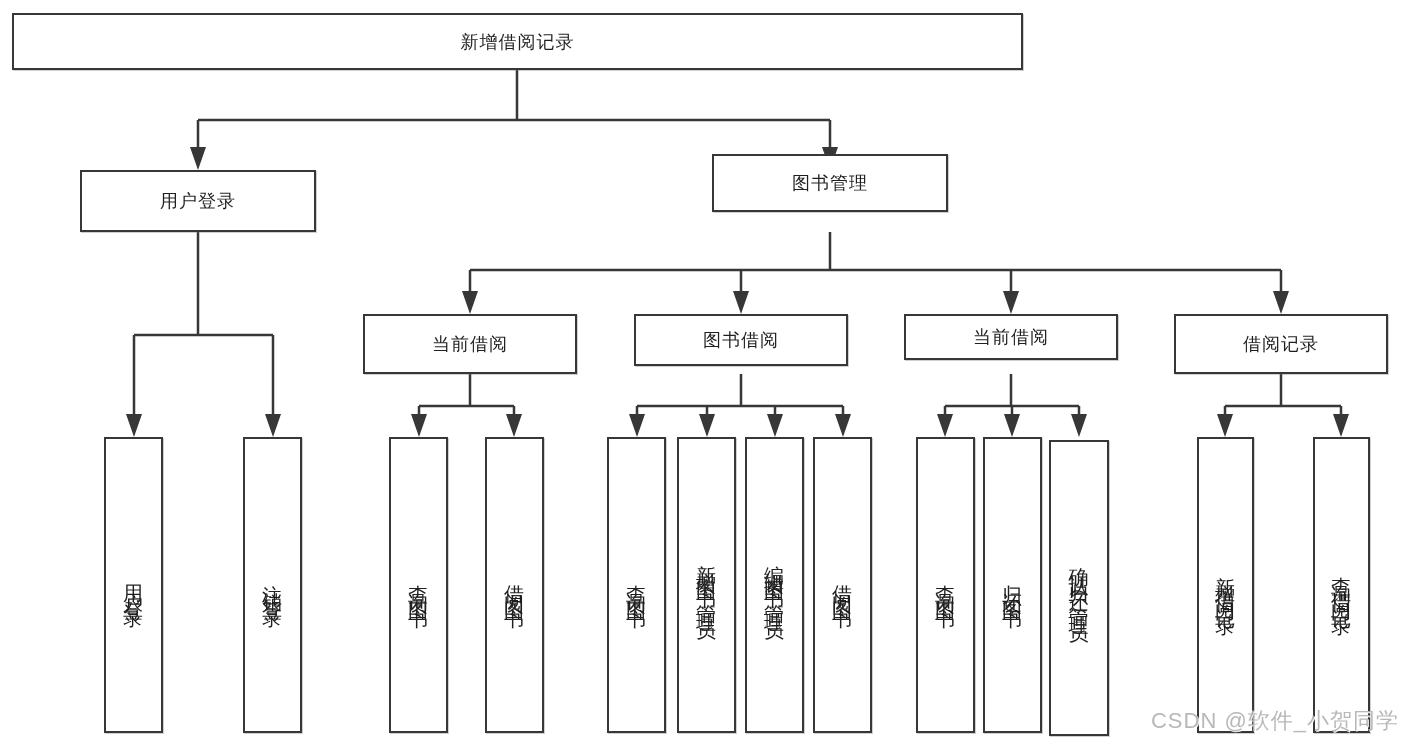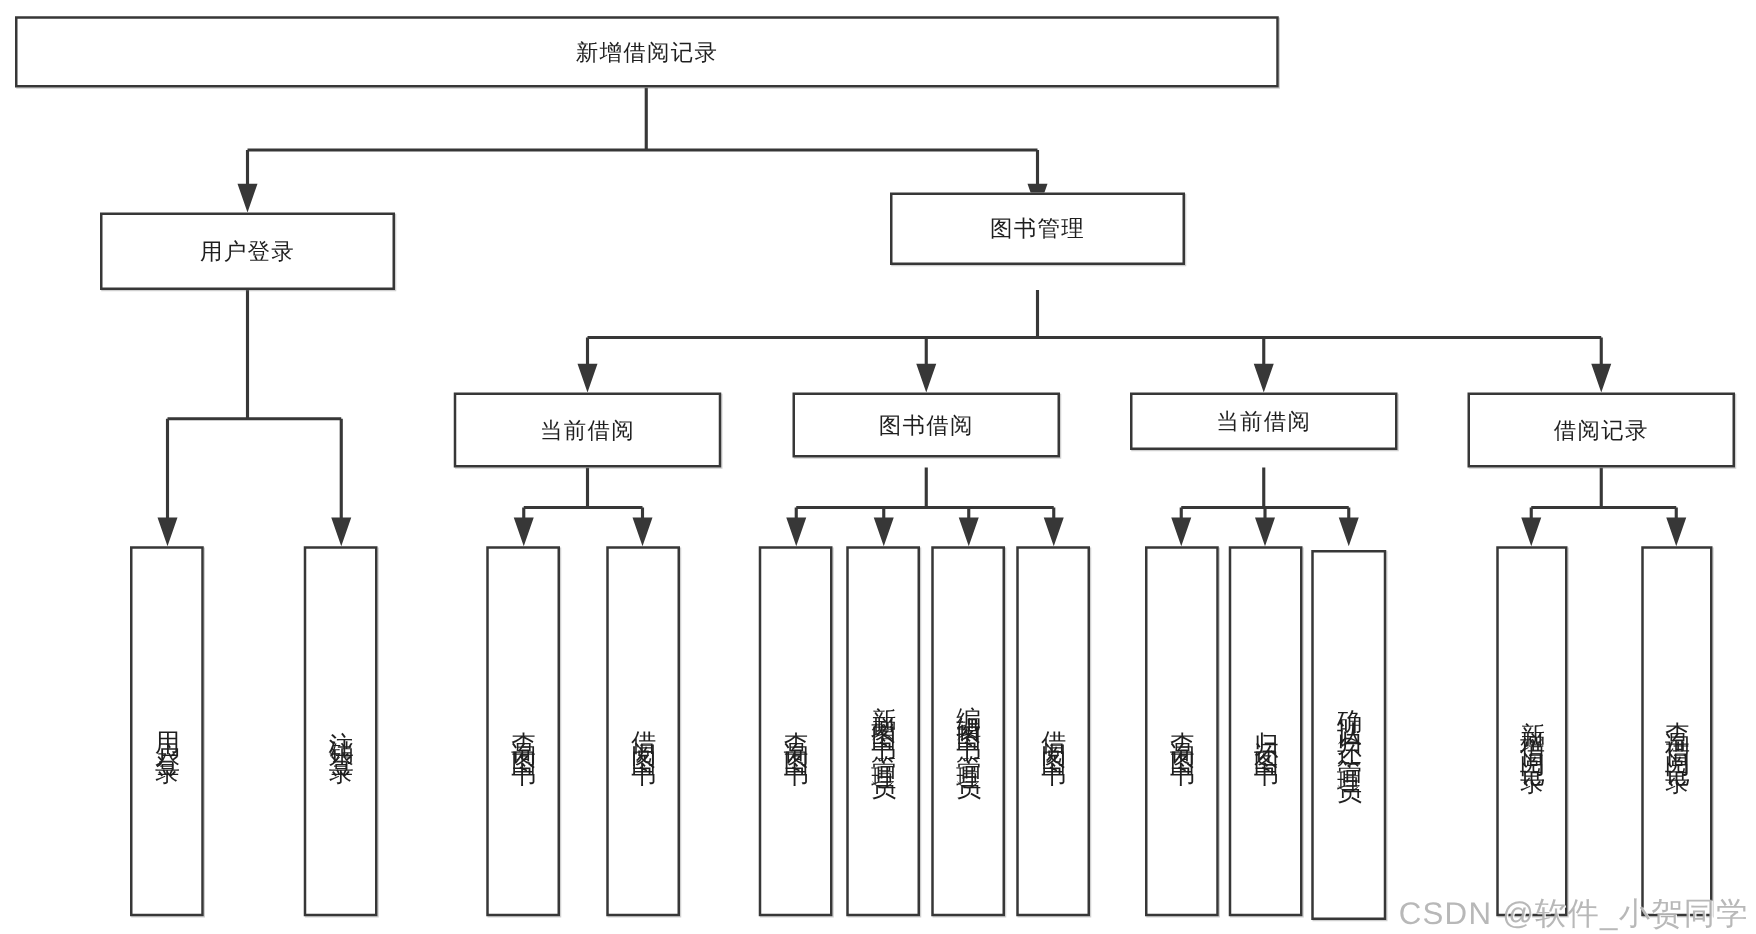--- a/index.html
+++ b/index.html
@@ -51,22 +51,22 @@
   .node.leaf .vtext {
     writing-mode: vertical-rl;
     font-size: 20px;
     letter-spacing: 8px;
     line-height: 1;
     white-space: nowrap;
   }
   .watermark {
     position: absolute;
     right: 6px;
-    bottom: 0;
-    font-size: 25px;
+    bottom: 11px;
+    font-size: 22px;
     color: rgba(178, 178, 178, 0.92);
     text-shadow: 1px 1px 0 rgba(255,255,255,0.9);
     letter-spacing: 1px;
     z-index: 5;
     white-space: nowrap;
   }
 </style>
 </head>
 <body>
 

